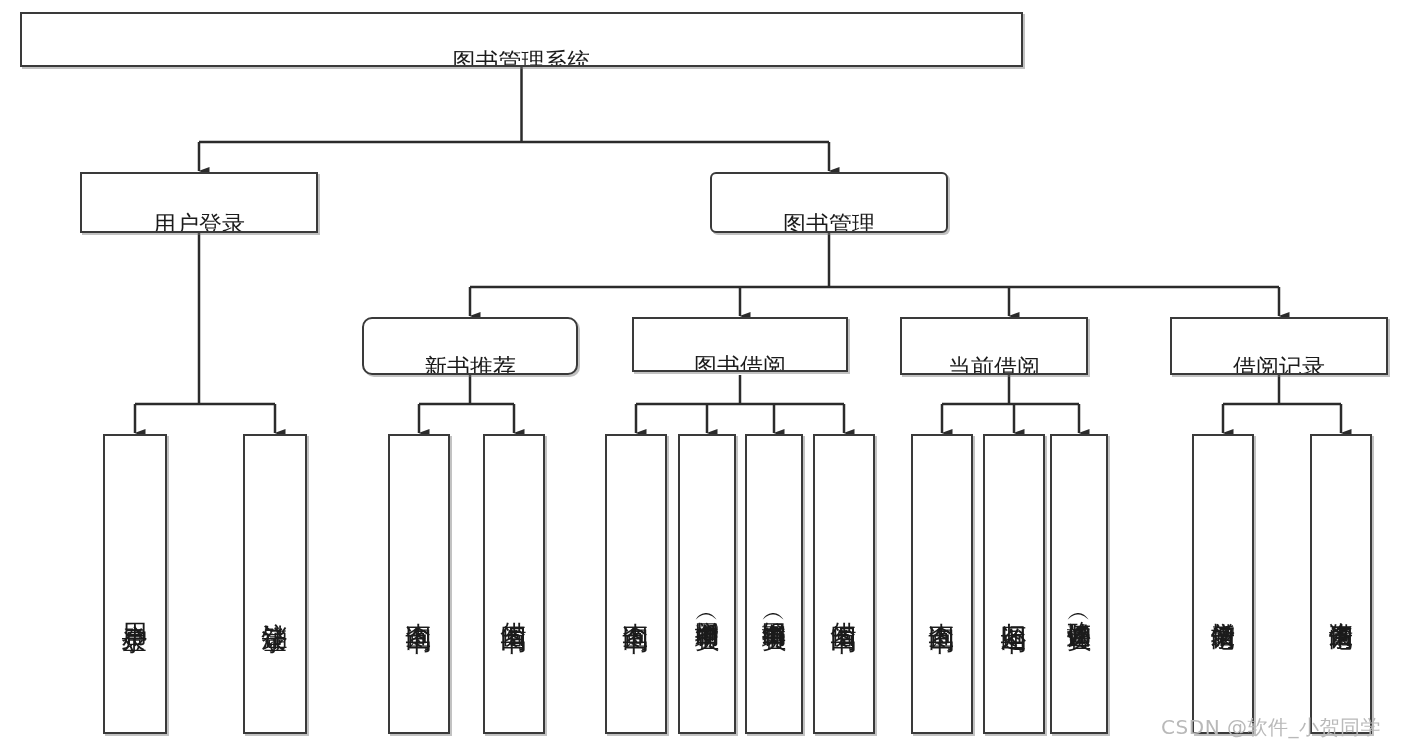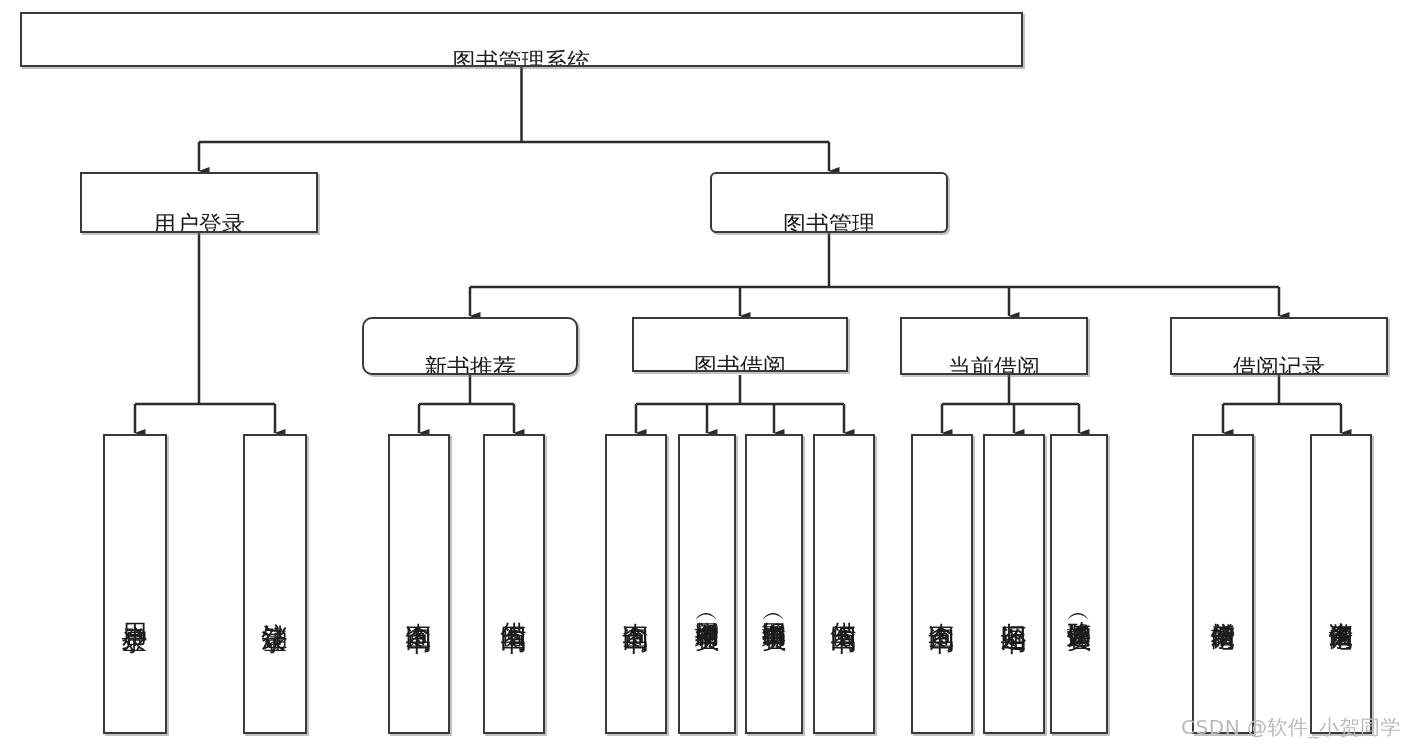--- a/index.html
+++ b/index.html
@@ -35,21 +35,21 @@
   .node.vert .lbl{
     writing-mode:vertical-rl;
     text-orientation:upright;
     font-size:26px;
     letter-spacing:2px;
     line-height:1;
   }
   .node.vert.small .lbl{font-size:24px;letter-spacing:1px;}
   .watermark{
     position:absolute;
-    right:4px;bottom:6px;
+    right:24px;bottom:6px;
     font-size:20px;
     color:#b9b9b9;
     letter-spacing:0.5px;
     white-space:nowrap;
     user-select:none;
   }
 </style>
 </head>
 <body>
 

